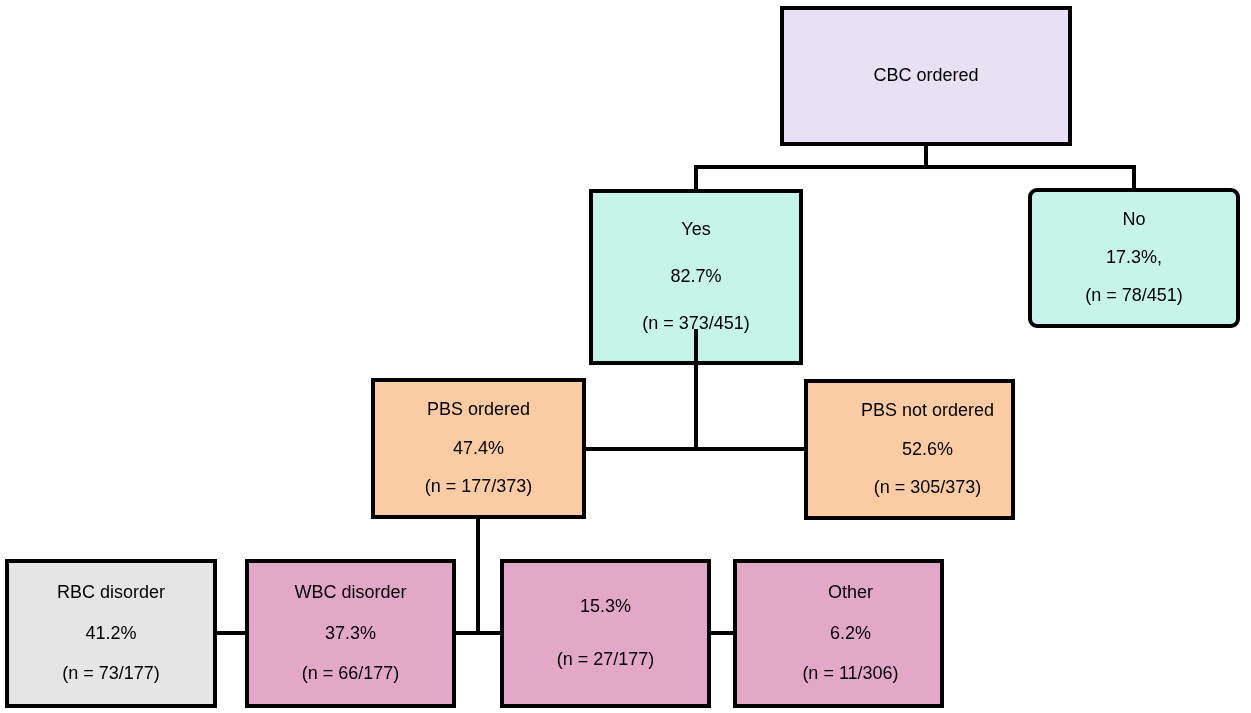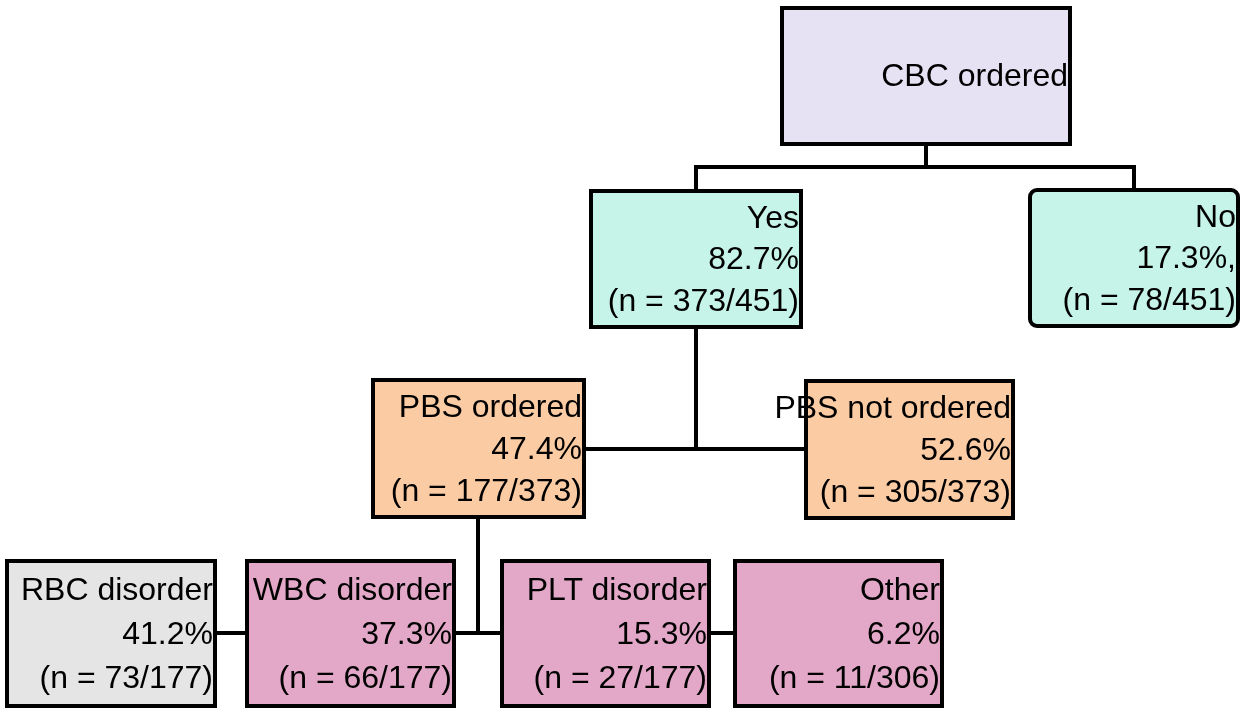--- a/index.html
+++ b/index.html
@@ -11,33 +11,33 @@
     font-family: "Liberation Sans", sans-serif;
     color: #000;
     overflow: hidden;
   }
   .node {
     position: absolute;
     box-sizing: border-box;
     border: 4px solid #000;
     display: flex;
     flex-direction: column;
-    align-items: flex-end;
+    align-items: center;
     justify-content: space-evenly;
     text-align: center;
-    font-size: 32px;
+    font-size: 18px;
     line-height: 1.1;
   }
   .node.single { justify-content: center; }
   .nline { white-space: nowrap; }
   .line { position: absolute; background: #000; }
 
   
   .n-cbc   { left: 780px;  top: 6px;   width: 292px; height: 140px; }
-  .n-yes   { left: 589px;  top: 189px; width: 214px; height: 140px; }
+  .n-yes   { left: 589px;  top: 189px; width: 214px; height: 176px; }
   .n-no    { left: 1028px; top: 188px; width: 212px; height: 140px; }
   .n-pbs1  { left: 371px;  top: 378px; width: 215px; height: 141px; }
   .n-pbs2  { left: 804px;  top: 379px; width: 211px; height: 141px; padding-left: 36px; }
   .n-rbc   { left: 5px;    top: 559px; width: 212px; height: 149px; }
   .n-wbc   { left: 245px;  top: 559px; width: 211px; height: 149px; }
   .n-plt   { left: 500px;  top: 559px; width: 211px; height: 149px; }
   .n-other { left: 733px;  top: 559px; width: 211px; height: 149px; padding-left: 24px; }
 
   
   .l-cbc-stub   { left: 924px;  top: 146px; width: 4px;   height: 23px; }
@@ -90,21 +90,20 @@
     <div class="nline">(n = 73/177)</div>
   </div>
 
   <div class="node n-wbc" style="background-color: rgb(227, 168, 200);">
     <div class="nline">WBC disorder</div>
     <div class="nline">37.3%</div>
     <div class="nline">(n = 66/177)</div>
   </div>
 
   <div class="node n-plt" style="background-color: rgb(227, 168, 200);">
-    <div class="nline">PLT disorder</div>
     <div class="nline">15.3%</div>
     <div class="nline">(n = 27/177)</div>
   </div>
 
   <div class="node n-other" style="background-color: rgb(227, 168, 200);">
     <div class="nline">Other</div>
     <div class="nline">6.2%</div>
     <div class="nline">(n = 11/306)</div>
   </div>
 

